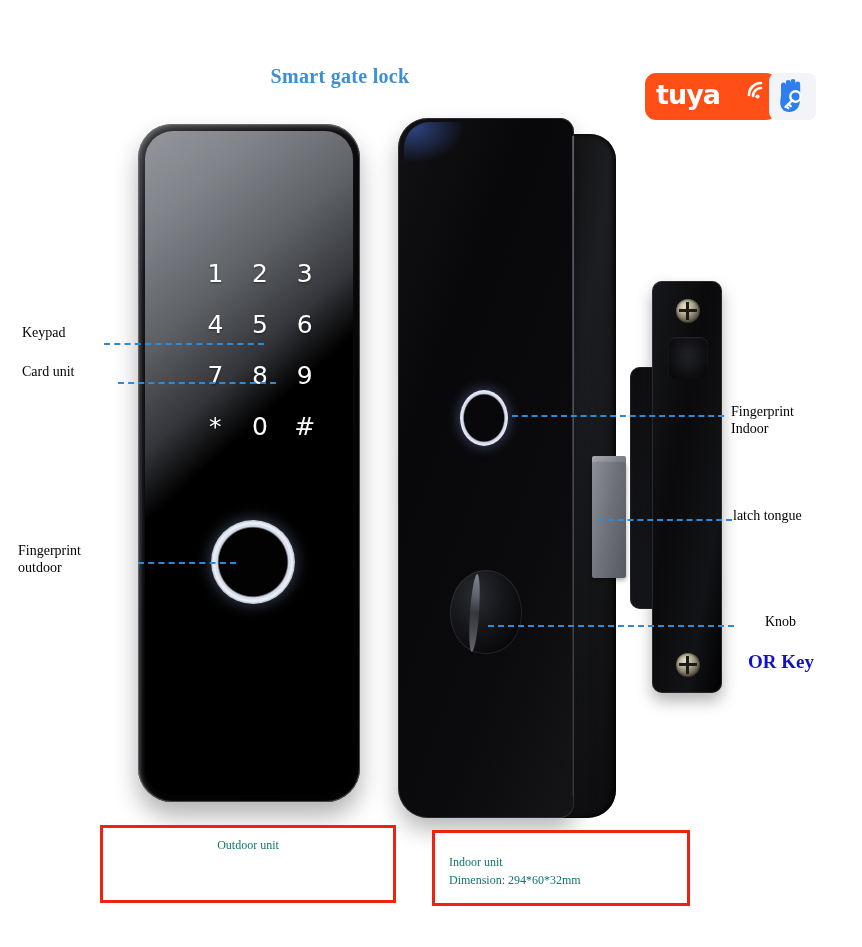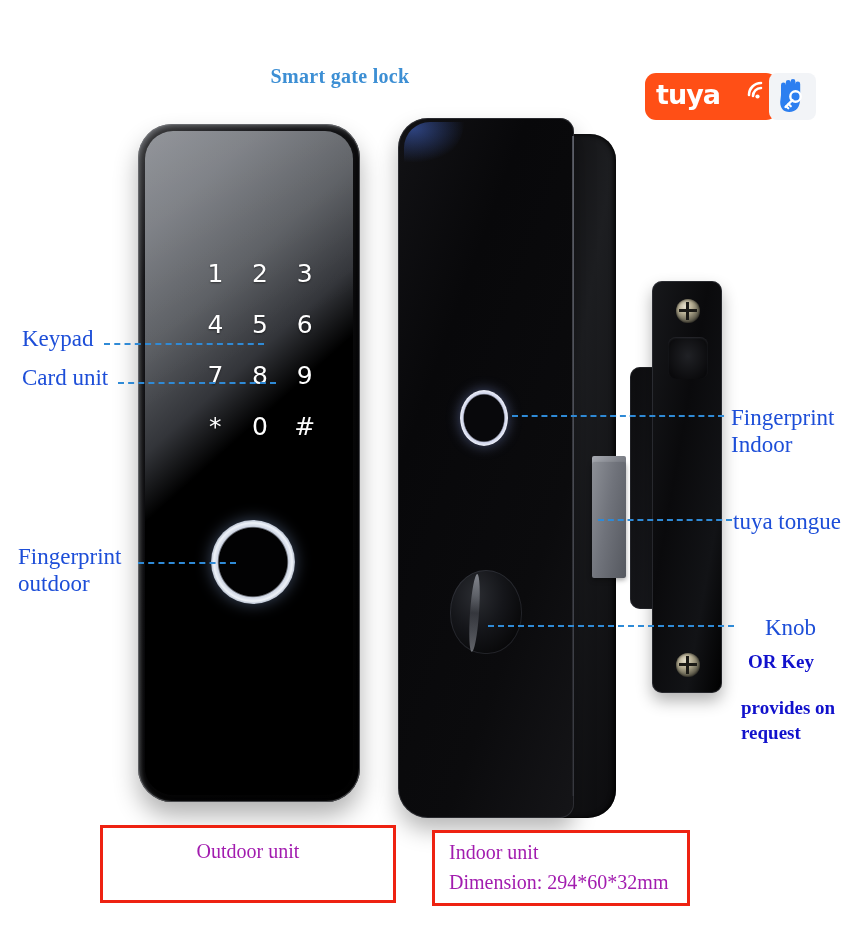--- a/index.html
+++ b/index.html
@@ -308,22 +308,22 @@
     height: 42px;
     border-radius: 8px;
     background: radial-gradient(ellipse at 50% 45%, #202125 0%, #0a0a0c 80%);
     box-shadow: inset 0 1px 2px rgba(120,124,134,0.25);
   }
 
   
   .callout {
     position: absolute;
     font-family: "Liberation Serif", serif;
-    font-size: 23px;
-    color: #1d4ed8;
+    font-size: 14px;
+    color: #000000;
     line-height: 1.18;
     white-space: pre-line;
   }
   .callout.right { text-align: left; }
   .dash {
     position: absolute;
     height: 0;
     border-top: 2px dashed #2f8ad6;
   }
 
@@ -339,38 +339,38 @@
 
   
   .dim-box {
     position: absolute;
     border: 3px solid #ee2211;
     background: #ffffff;
     box-sizing: border-box;
   }
   .dim-box .line {
     font-family: "Liberation Serif", serif;
-    font-size: 20px;
-    color: #a21caf;
+    font-size: 12px;
+    color: #0f766e;
     line-height: 1.5;
   }
   #dim-outdoor {
     left: 100px;
     top: 825px;
     width: 296px;
     height: 78px;
     padding-top: 8px;
     text-align: center;
   }
   #dim-indoor {
     left: 432px;
     top: 830px;
     width: 258px;
     height: 76px;
-    padding: 4px 0 0 14px;
+    padding: 20px 0 0 14px;
     text-align: left;
   }
 </style>
 </head>
 <body>
 
 <div id="page">
 
   <div class="title">Smart gate lock</div>
 
@@ -449,28 +449,26 @@
 
   <div class="callout" style="left:18px; top:543px;">Fingerprint
 outdoor</div>
   <div class="dash" style="left:138px; top:562px; width:98px;"></div>
 
   <div class="dash" style="left:512px; top:415px; width:212px;"></div>
   <div class="callout right" style="left:731px; top:404px;">Fingerprint
 Indoor</div>
 
   <div class="dash" style="left:598px; top:519px; width:134px;"></div>
-  <div class="callout right" style="left:733px; top:508px;">tuya tongue</div>
+  <div class="callout right" style="left:733px; top:508px;">latch tongue</div>
 
   <div class="dash" style="left:488px; top:625px; width:246px;"></div>
   <div class="callout right" style="left:737px; top:614px;margin-left:28px;">Knob</div>
 
   <div class="note" style="left:748px; top:650px;">OR Key</div>
-  <div class="note" style="left:741px; top:696px; white-space:pre-line;">provides on
-request</div>
 
   <div class="dim-box" id="dim-outdoor">
     <div class="line">Outdoor unit</div>
   </div>
 
   <div class="dim-box" id="dim-indoor">
     <div class="line">Indoor unit</div>
     <div class="line">Dimension: 294*60*32mm</div>
   </div>
 

